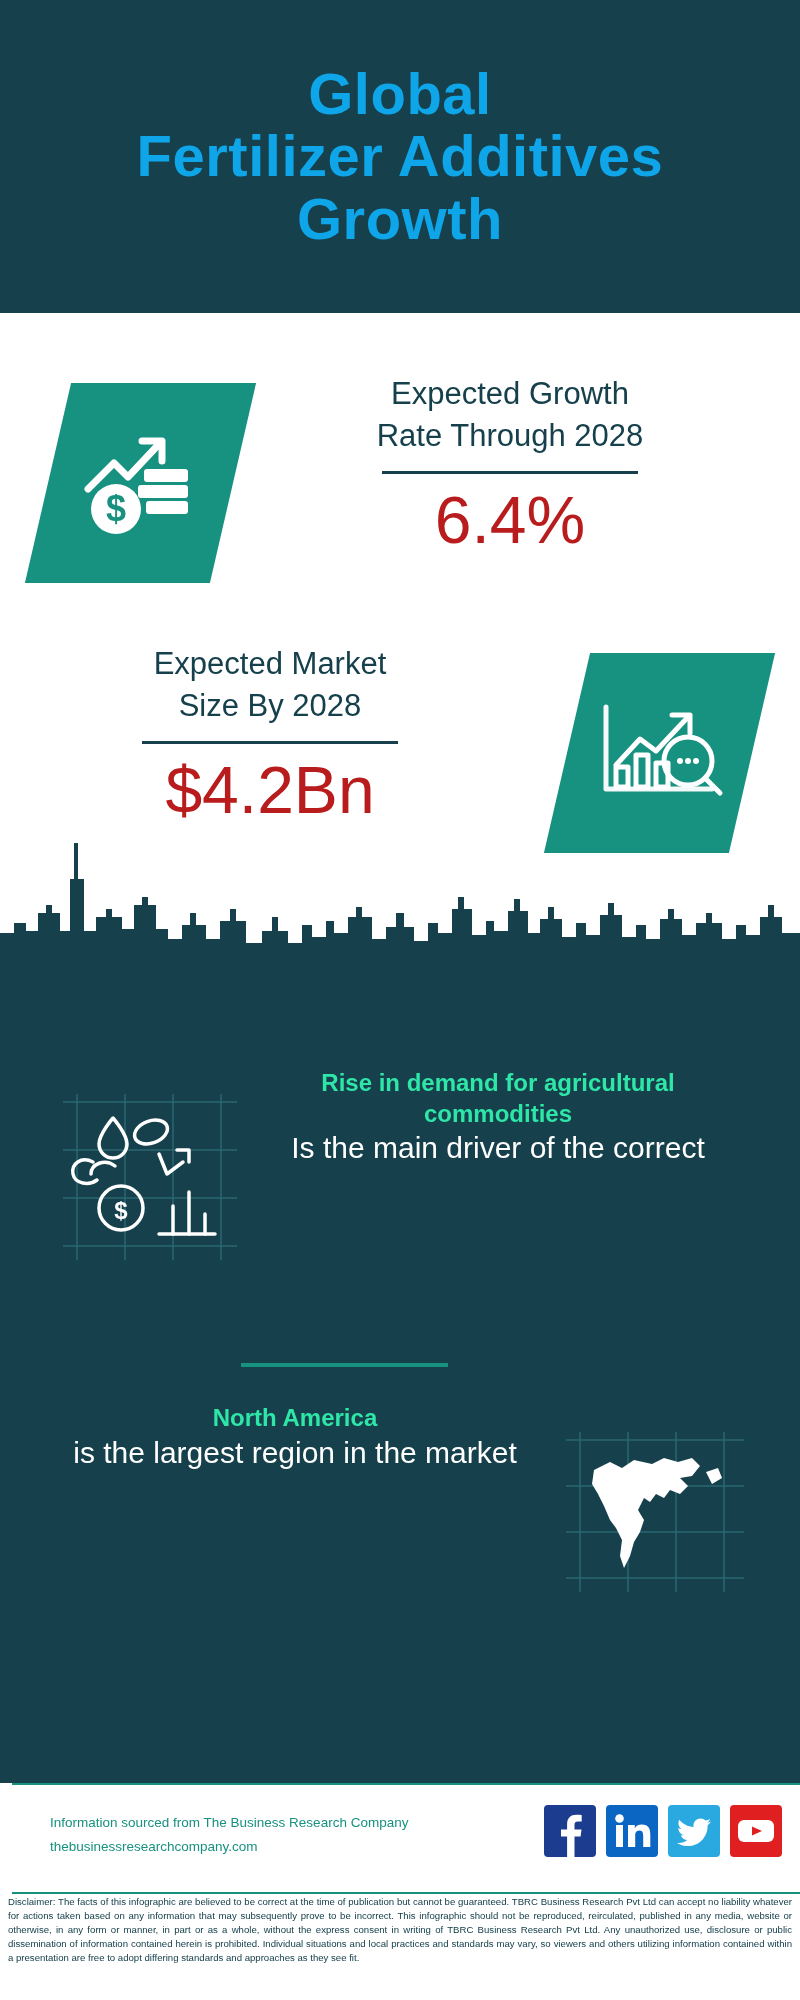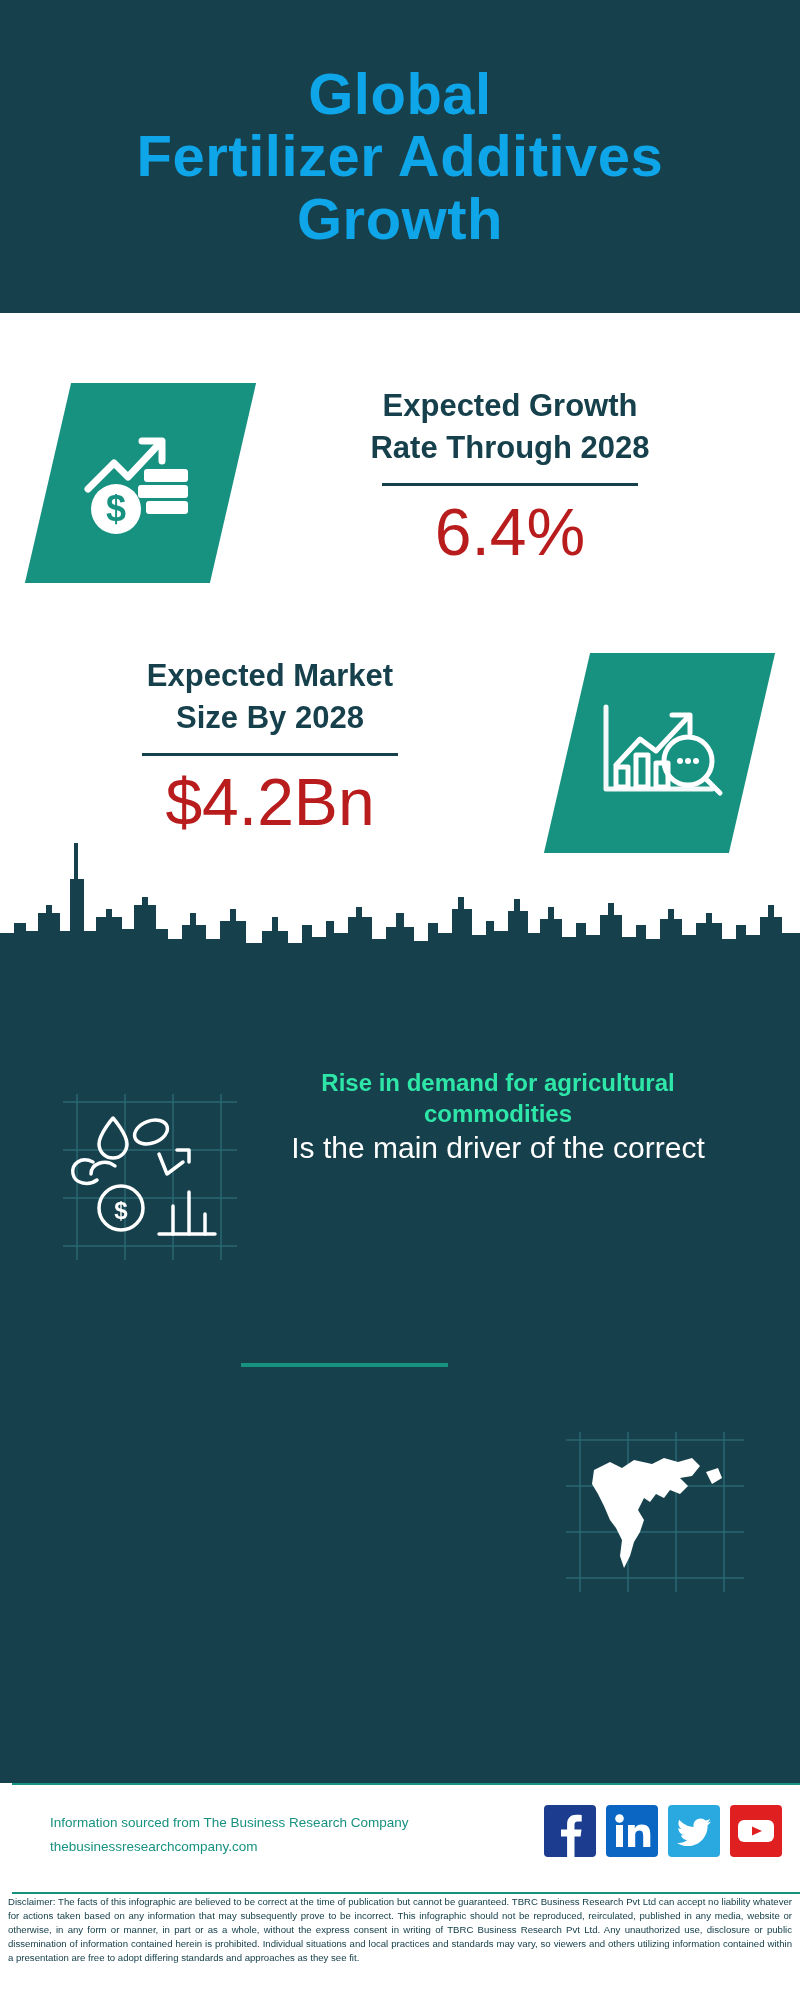--- a/index.html
+++ b/index.html
@@ -40,21 +40,21 @@
     transform:skewX(-13deg);
     display:flex;align-items:center;justify-content:center;
   }
   .para .inner{transform:skewX(13deg);display:flex;align-items:center;justify-content:center;}
 
   .row1 .para{left:48px;top:10px;}
   .row1 .txt{
     position:absolute;left:300px;top:0px;width:420px;text-align:center;
   }
   .stat-title{
-    color:#16404b;font-size:31px;font-weight:bold;line-height:1.35;margin:12px;
+    color:#16404b;font-size:31px;font-weight:normal;line-height:1.35;margin:0;
   }
   .rule{
     width:256px;height:3px;background:#16404b;margin:14px auto 10px auto;
   }
   .stat-val{
     color:#b91c1c;font-size:66px;font-weight:normal;margin:0;line-height:1.1;
   }
 
   .row2{position:absolute;top:320px;left:0;width:800px;height:250px;}
   .row2 .para{right:48px;top:20px;left:auto;}
@@ -234,20 +234,24 @@
       </div>
       <div class="card-txt">
         <span class="hl">Rise in demand for agricultural commodities</span>
         <span class="sub">Is the main driver of the correct</span>
       </div>
     </div>
 
     <div class="div-line"></div>
 
     <div class="card card2">
+      <div class="card-txt">
+        <span class="hl">North America</span>
+        <span class="sub">is the largest region in the market</span>
+      </div>
       <div class="icon-box">
         <svg width="190" height="170" viewBox="0 0 190 170">
           <g stroke="#2e6f79" stroke-width="1.5" opacity="0.85">
             <line x1="6" y1="12" x2="184" y2="12"></line>
             <line x1="6" y1="58" x2="184" y2="58"></line>
             <line x1="6" y1="104" x2="184" y2="104"></line>
             <line x1="6" y1="150" x2="184" y2="150"></line>
             <line x1="20" y1="4" x2="20" y2="164"></line>
             <line x1="68" y1="4" x2="68" y2="164"></line>
             <line x1="116" y1="4" x2="116" y2="164"></line>

